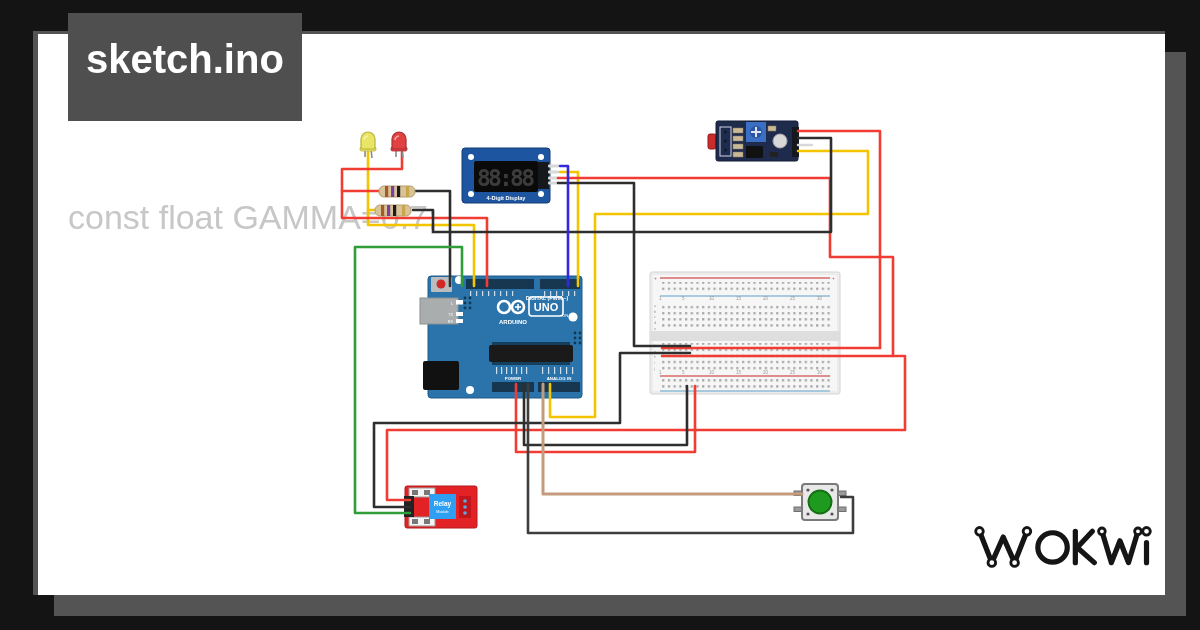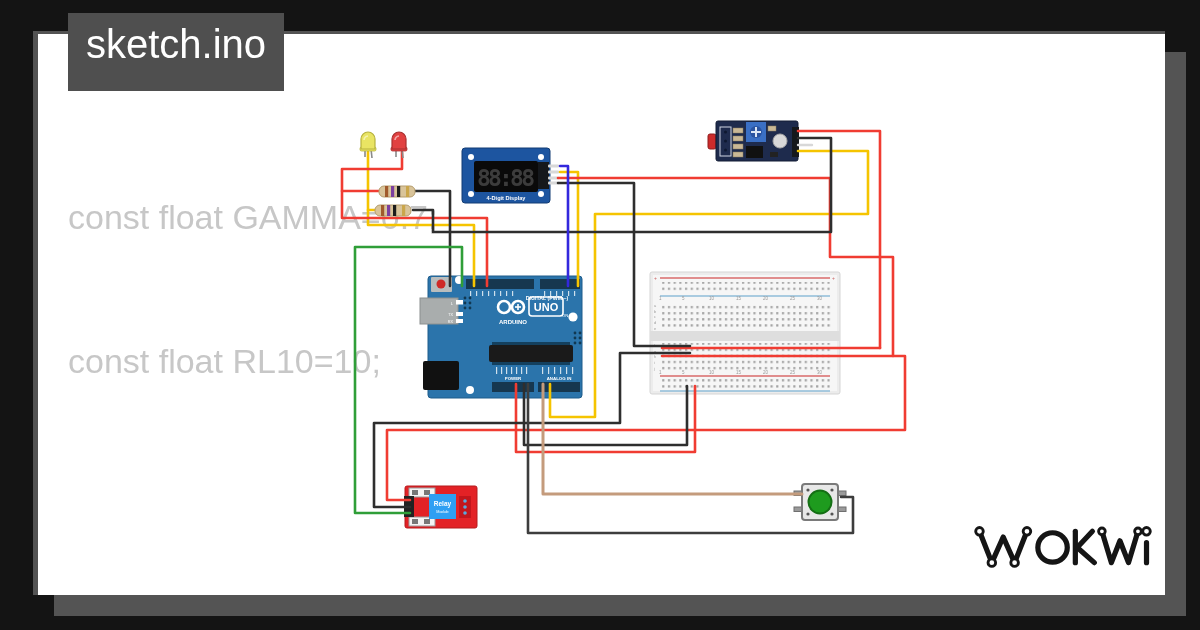--- a/index.html
+++ b/index.html
@@ -4,31 +4,30 @@
 <style>
   html,body{margin:0;padding:0;}
   body{width:1200px;height:630px;position:relative;background:#141414;overflow:hidden;
        font-family:"Liberation Sans","DejaVu Sans",sans-serif;}
   .canvas{position:absolute;left:33px;top:31px;width:1127px;height:561px;background:#ffffff;
           border-left:5px solid #545454;border-top:3px solid #545454;
           box-shadow:21px 21px 0 0 #545454;overflow:hidden;}
   .code{position:absolute;left:30px;top:63px;color:#c7c7c7;font-size:34px;line-height:48px;
         white-space:pre;letter-spacing:0;}
   .titlebox{position:absolute;left:68px;top:13px;height:76px;background:#4f4f4f;color:#ffffff;
-            font-size:40px;line-height:60px;padding:1px 18px;z-index:30;}
+            font-size:40px;line-height:60px;padding:16px 18px;z-index:30;font-weight:bold;}
   .circuit{position:absolute;left:0;top:0;z-index:10;}
   .logo{position:absolute;left:970px;top:518px;z-index:20;}
 </style>
 </head>
 <body>
 
 <div class="canvas">
   <div class="code">
     <div>const float GAMMA=0.7;</div>
-    <div>const float RL10=10;</div>
     
     
     
     
     
     
     
     
   </div>
 </div>

